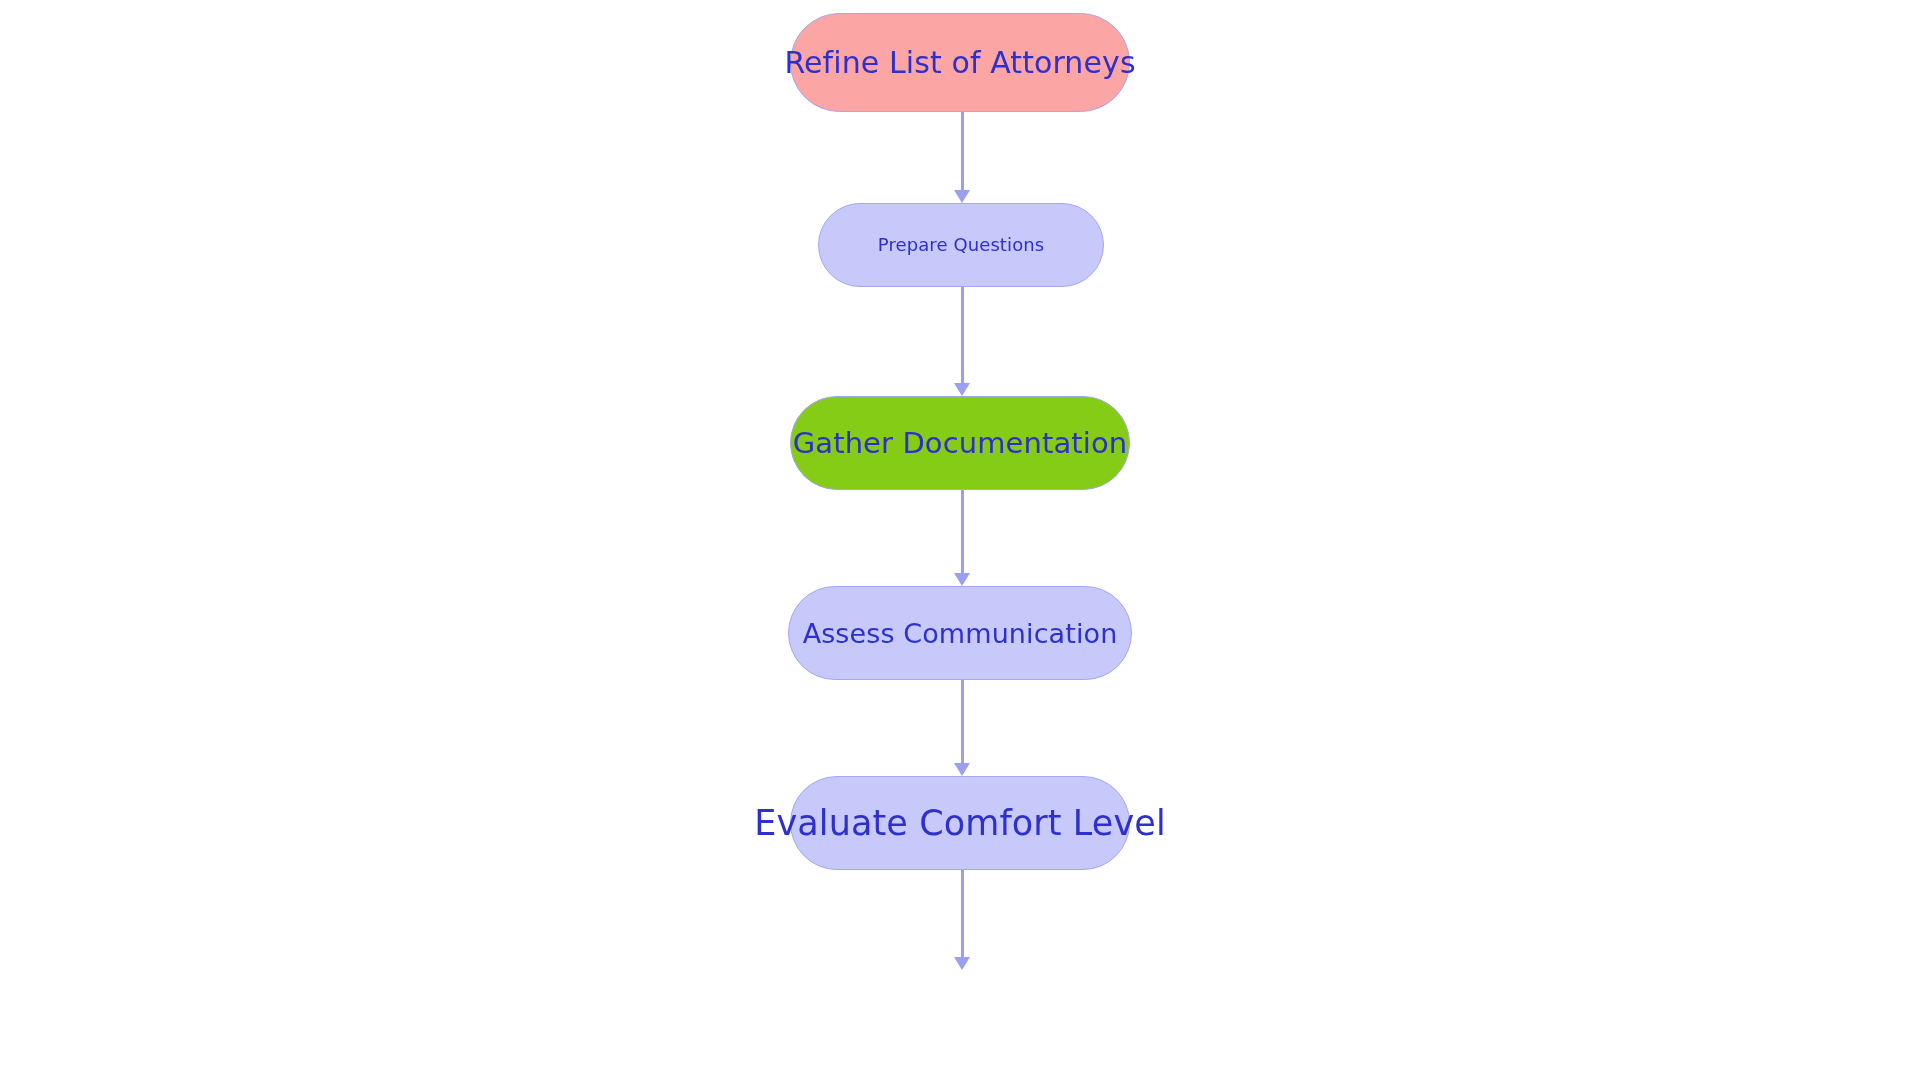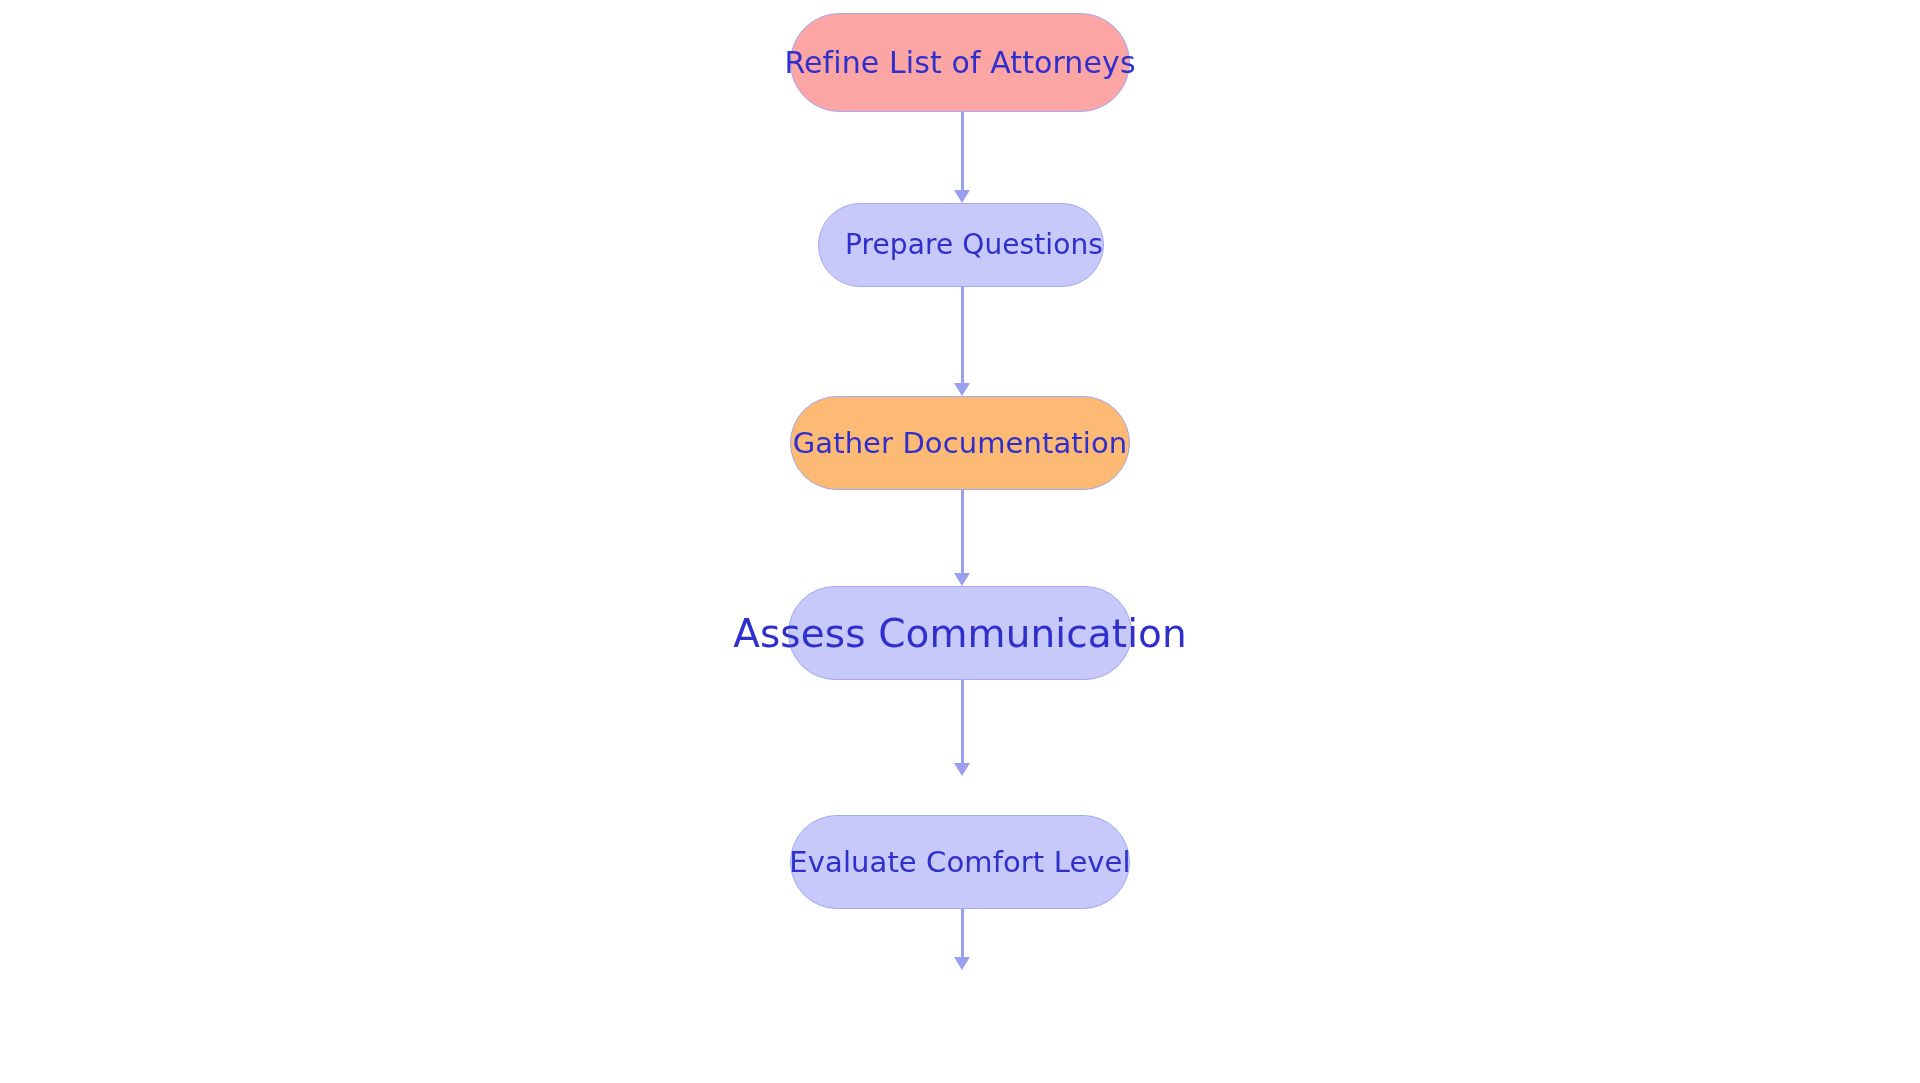--- a/index.html
+++ b/index.html
@@ -86,26 +86,26 @@
         <div class="shaft" style="height: 84px; background: rgb(154, 160, 239);"></div>
         <div class="head" style="top: 83px; border-top-color: rgb(154, 160, 239);"></div>
       </div>
       <div class="connector" style="left: 962px; top: 870px; height: 100px;">
         <div class="shaft" style="height: 88px; background: rgb(154, 160, 239);"></div>
         <div class="head" style="top: 87px; border-top-color: rgb(154, 160, 239);"></div>
       </div>
       <div class="node" style="left: 790px; top: 13px; width: 340px; height: 99px; background: #fca5a5; border-color: rgb(163, 168, 240); color: rgb(47, 47, 204); font-size: 30px;">
         <span class="node-label">Refine List of Attorneys</span>
       </div>
-      <div class="node" style="left: 818px; top: 203px; width: 286px; height: 84px; background: rgb(198, 201, 250); border-color: rgb(163, 168, 240); color: rgb(47, 47, 204); font-size: 28px; justify-content: flex-end;">
+      <div class="node" style="left: 818px; top: 203px; width: 286px; height: 84px; background: rgb(198, 201, 250); border-color: rgb(163, 168, 240); color: rgb(47, 47, 204); font-size: 18px;">
         <span class="node-label">Prepare Questions</span>
       </div>
-      <div class="node" style="left: 790px; top: 396px; width: 340px; height: 94px; background: #fdba74; border-color: rgb(163, 168, 240); color: rgb(47, 47, 204); font-size: 29px;">
+      <div class="node" style="left: 790px; top: 396px; width: 340px; height: 94px; background: #84cc16; border-color: rgb(163, 168, 240); color: rgb(47, 47, 204); font-size: 29px;">
         <span class="node-label">Gather Documentation</span>
       </div>
-      <div class="node" style="left: 788px; top: 586px; width: 344px; height: 94px; background: rgb(198, 201, 250); border-color: rgb(163, 168, 240); color: rgb(47, 47, 204); font-size: 39px;">
+      <div class="node" style="left: 788px; top: 586px; width: 344px; height: 94px; background: rgb(198, 201, 250); border-color: rgb(163, 168, 240); color: rgb(47, 47, 204); font-size: 27px;">
         <span class="node-label">Assess Communication</span>
       </div>
-      <div class="node" style="left: 790px; top: 776px; width: 340px; height: 94px; background: rgb(198, 201, 250); border-color: rgb(163, 168, 240); color: rgb(47, 47, 204); font-size: 29px; margin-top: 39px;">
+      <div class="node" style="left: 790px; top: 776px; width: 340px; height: 94px; background: rgb(198, 201, 250); border-color: rgb(163, 168, 240); color: rgb(47, 47, 204); font-size: 35px;">
         <span class="node-label">Evaluate Comfort Level</span>
       </div>
     </div>
 </div>
 
 </body></html>

